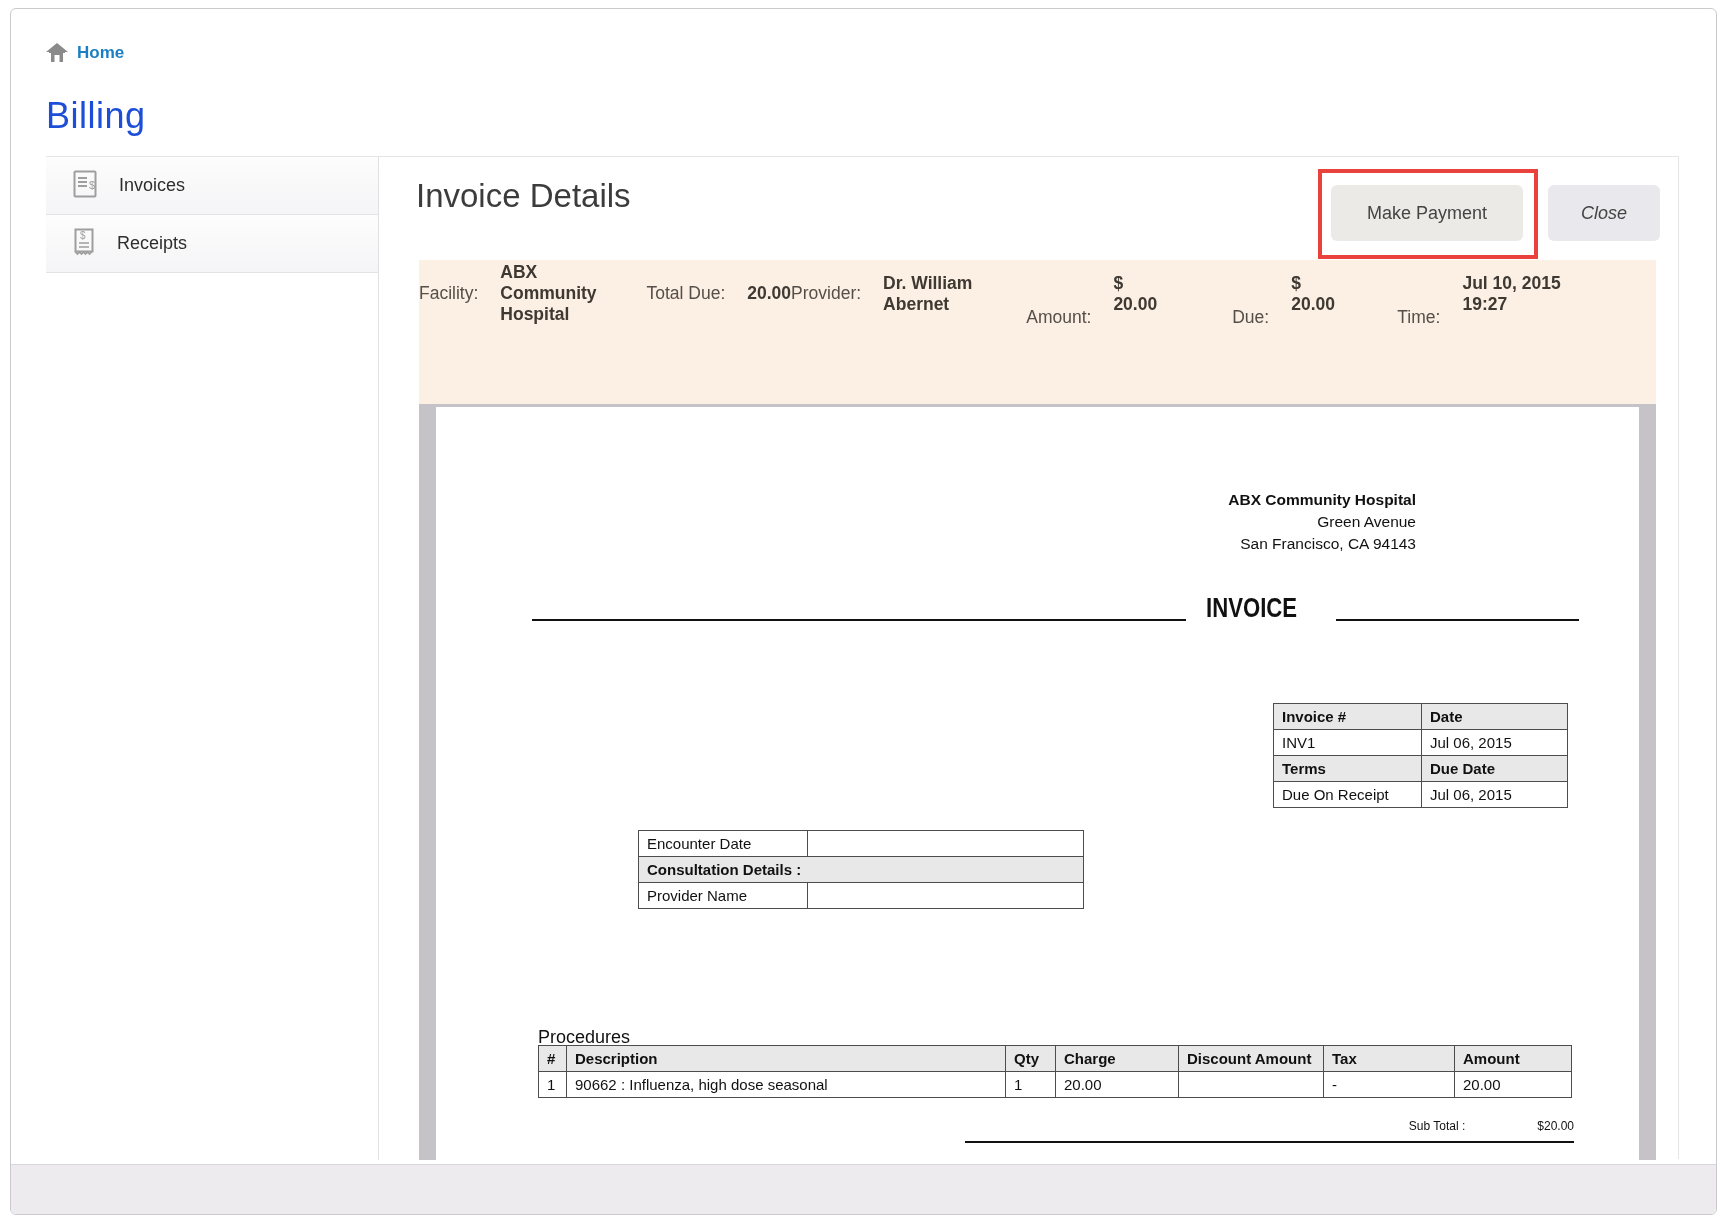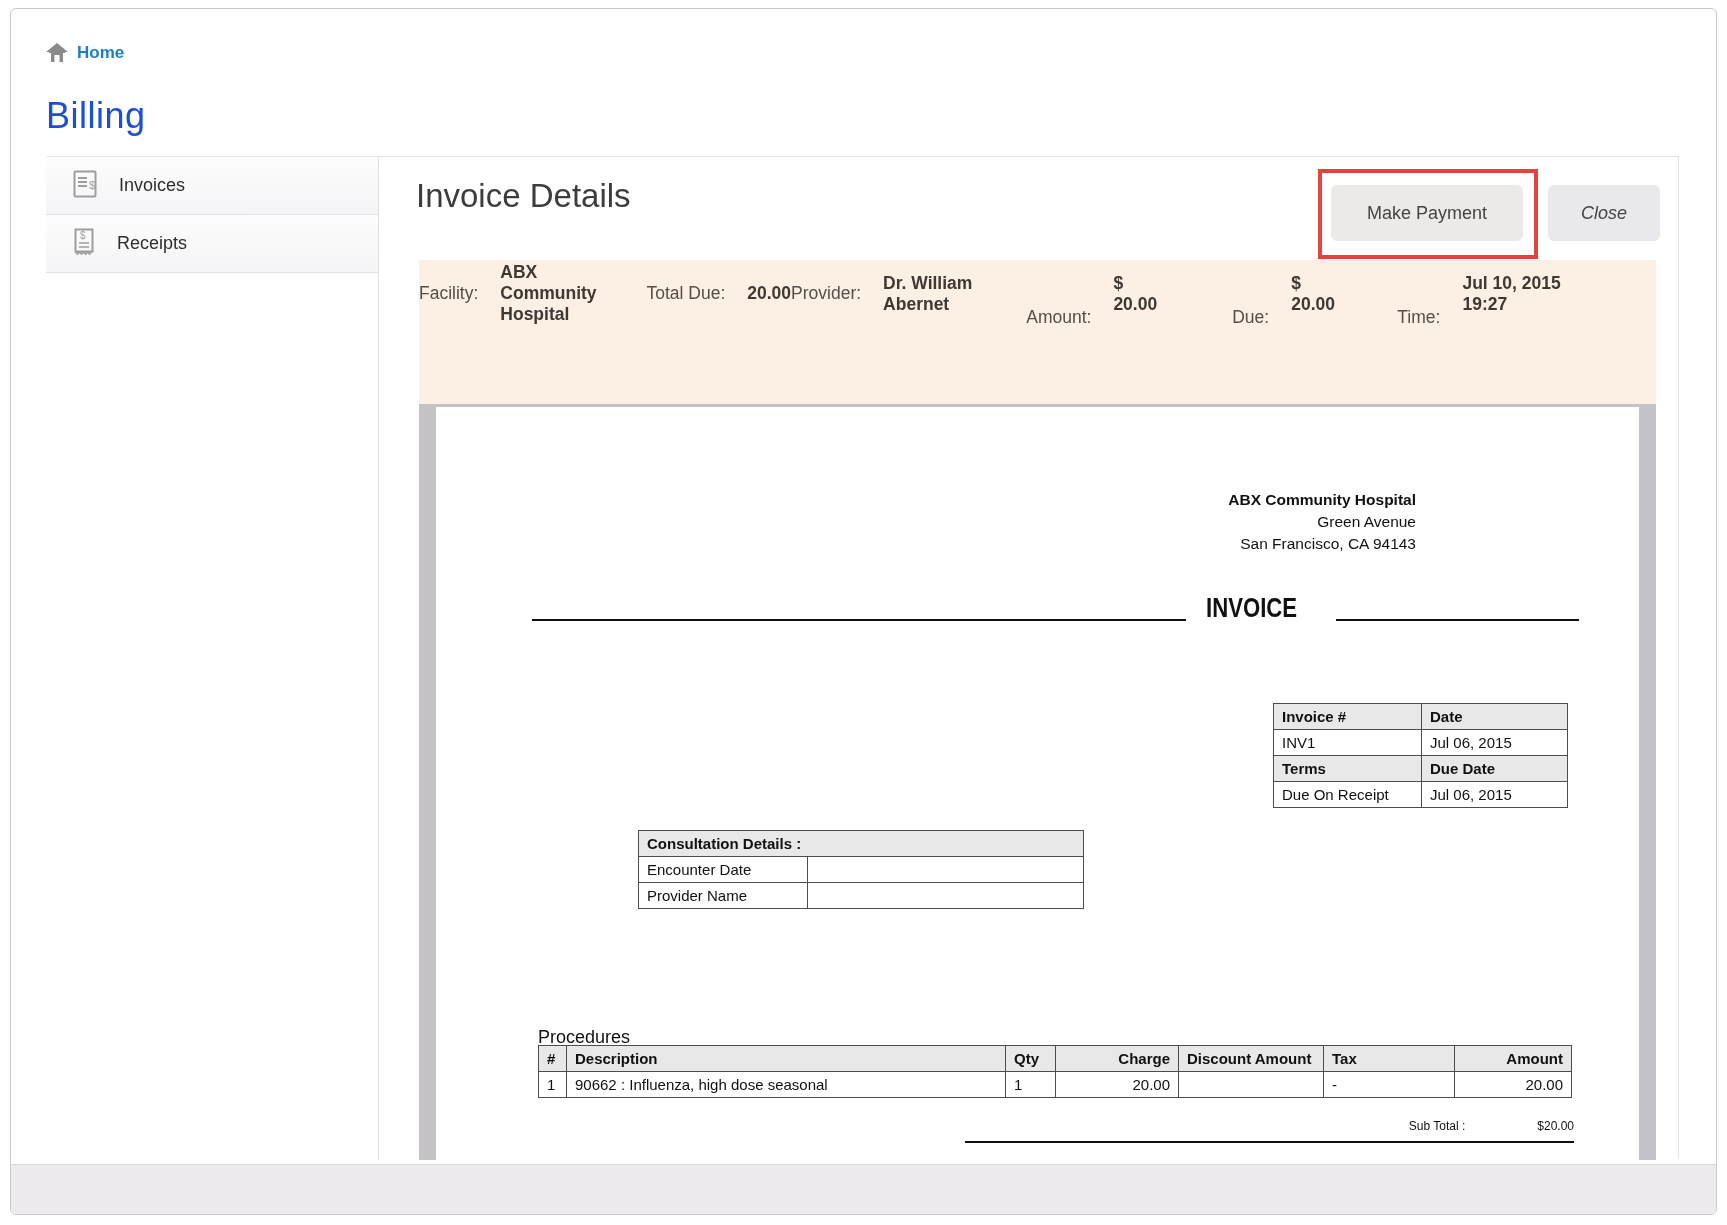--- a/index.html
+++ b/index.html
@@ -79,21 +79,21 @@
   .meta-tbl td:first-child { width:148px; }
 
   .consult-tbl { position:absolute; left:202px; top:423px; width:446px; }
   .consult-tbl td { height:22px; }
   .consult-tbl td.lbl { width:169px; }
 
   .procedures-title { position:absolute; left:102px; top:620px; font-size:18px; }
 
   .proc-tbl { position:absolute; left:102px; top:638px; width:1033px; table-layout:fixed; }
   .proc-tbl th, .proc-tbl td { height:21px; padding:3px 7px; overflow:hidden; white-space:nowrap; }
-  .proc-tbl .num   { text-align:right; }
+  .proc-tbl .num   { }
   .col-idx{width:28px;} .col-desc{width:439px;} .col-qty{width:50px;} .col-charge{width:123px;}
   .col-disc{width:145px;} .col-tax{width:131px;} .col-amt{width:117px;}
 
   .subtotal-row { position:absolute; left:529px; top:712px; width:609px;
     display:flex; justify-content:flex-end; align-items:baseline;
     border-bottom:2px solid #111; padding-bottom:8px; font-size:12px; }
   .subtotal-row .gap { width:72px; }
 
   
   .footer-band { position:absolute; left:0; bottom:0; width:100%; height:50px;
@@ -212,26 +212,26 @@
             <tr>
               <td>Due On Receipt</td>
               <td>Jul 06, 2015</td>
             </tr>
           </tbody>
             </table>
 
           <table class="doc-tbl consult-tbl">
             <tbody>
                 <tr>
+              <td class="lbl">Encounter Date</td>
+              <td></td>
+            </tr>
+            <tr>
                   <th class="hdr" colspan="2">Consultation Details :</th>
                 </tr>
-            <tr>
-              <td class="lbl">Encounter Date</td>
-              <td></td>
-            </tr>
             <tr>
               <td class="lbl">Provider Name</td>
               <td></td>
             </tr>
           </tbody>
             </table>
 
           <div class="procedures-title">Procedures</div>
           <table class="doc-tbl proc-tbl">
             <colgroup>

